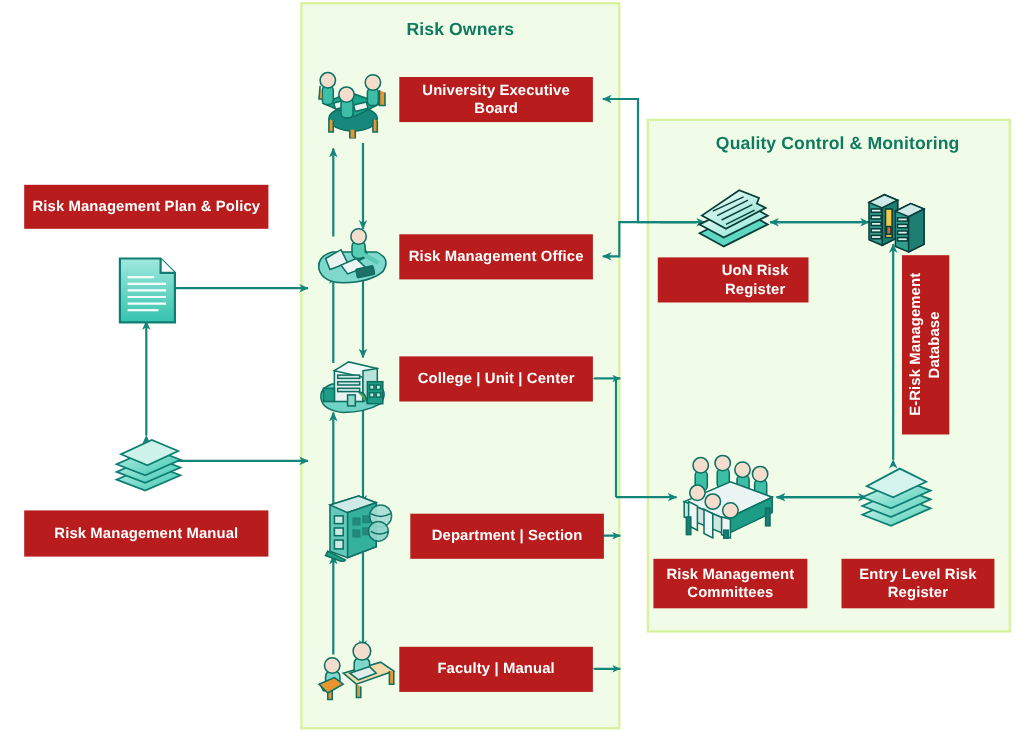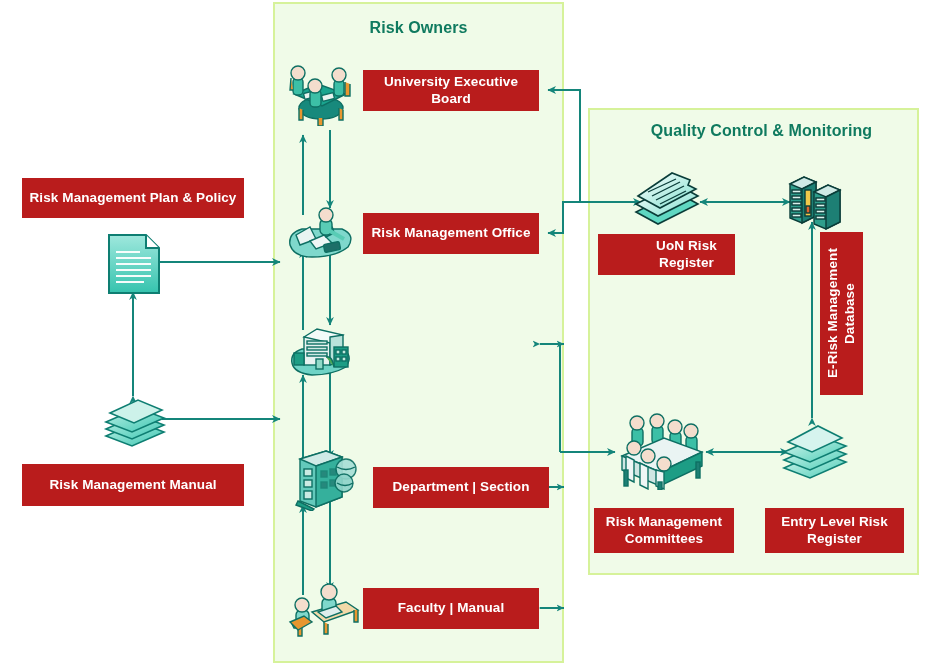--- a/index.html
+++ b/index.html
@@ -349,28 +349,29 @@
       <path d="M4 40 L30 50 L66 34 L40 24 Z" fill="url(#gReg)"></path>
       <path d="M4 32 L30 42 L66 26 L40 16 Z" fill="url(#gReg)"></path>
       <path d="M8 22 L32 32 L62 18 L38 6 Z" fill="#d6f4ee"></path>
     </g>
   </svg>
 
   <div class="panel-title" style="left:273px; top:19px; width:291px;">Risk Owners</div>
 
   <div class="panel-title" style="left:588px; top:122px; width:331px;padding-left:16px;">Quality Control &amp; Monitoring</div>
 
-  <div class="gbox" style="left:22px; top:178px; width:222px; height:40px;">Risk Management Plan &amp; Policy</div>
+  <div class="gbox" style="left:22px; top:168px; width:222px; height:40px;">Risk Management Plan &amp; Policy</div>
 
   <div class="gbox" style="left:22px; top:464px; width:222px; height:42px;">Risk Management Manual</div>
 
   <div class="gbox" style="left:363px; top:70px; width:176px; height:41px;">University Executive Board</div>
 
   <div class="gbox" style="left:363px; top:213px; width:176px; height:41px;">Risk Management Office</div>
 
+  <div class="gbox" style="left:363px; top:324px; width:176px; height:41px;">College | Unit | Center</div>
 
   <div class="gbox" style="left:363px; top:467px; width:176px; height:41px;margin-left:10px;">Department | Section</div>
 
   <div class="gbox" style="left:363px; top:588px; width:176px; height:41px;">Faculty | Manual</div>
 
   <div class="gbox" style="left:598px; top:234px; width:137px; height:41px;padding-left:44px;">UoN Risk Register</div>
 
   <div class="gbox vert" style="left:820px; top:232px; width:43px; height:163px;">E-Risk Management Database</div>
 
   <div class="gbox" style="left:594px; top:508px; width:140px; height:45px;">Risk Management Committees</div>

